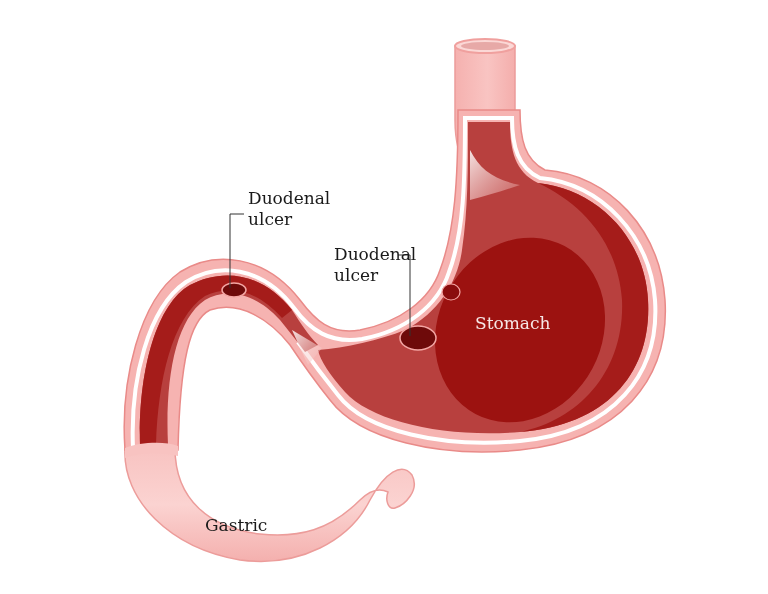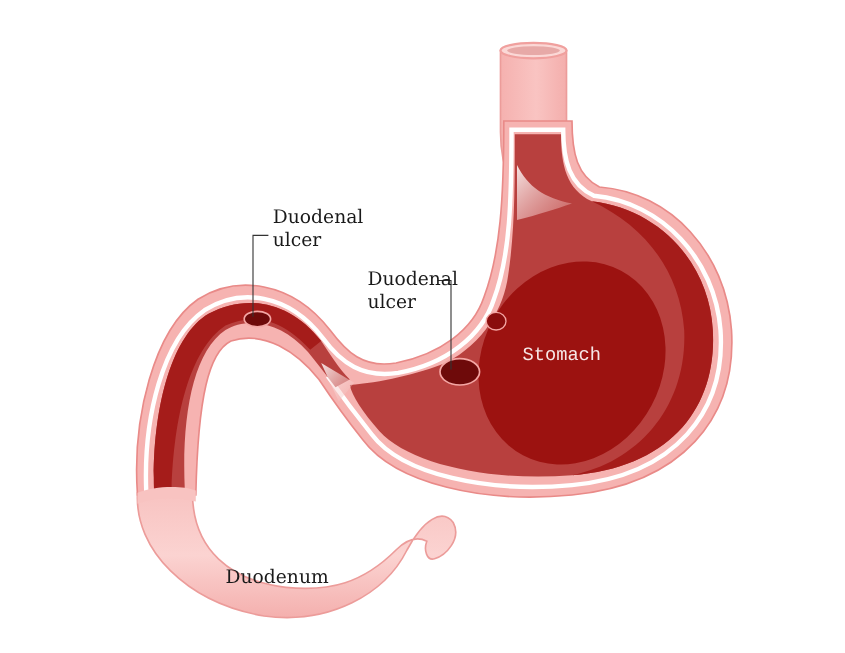--- a/index.html
+++ b/index.html
@@ -6,21 +6,21 @@
   body { width: 768px; height: 594px; overflow: hidden; position: relative; }
   .diagram { position: absolute; left: 0; top: 0; width: 768px; height: 594px; }
   .label {
     position: absolute;
     font-family: "DejaVu Serif", "Liberation Serif", serif;
     font-size: 17px;
     line-height: 21px;
     color: #1a1a1a;
     white-space: nowrap;
   }
-  .label.light { color: #f6e6e6; font-family: Liberation Mono, monospace; }
+  .label.light { color: #f6e6e6; }
 </style>
 </head>
 <body>
 
 <svg class="diagram" viewBox="0 0 768 594" xmlns="http://www.w3.org/2000/svg">
   <defs>
     <linearGradient id="duoGrad" x1="0" y1="0" x2="0" y2="1">
       <stop offset="0" stop-color="#f8c3c1"></stop>
       <stop offset="0.5" stop-color="#fbd3d1"></stop>
       <stop offset="1" stop-color="#f4b0ae"></stop>
@@ -112,13 +112,13 @@
   <div>ulcer</div>
 </div>
 
 <div class="label" style="left:334px; top:244px;">
   <div>Duodenal</div>
   <div>ulcer</div>
 </div>
 
 <div class="label light" style="left:475px; top:313px;">Stomach</div>
 
-<div class="label" style="left:205px; top:515px;">Duodenum</div>
+<div class="label" style="left:205px; top:515px;">Gastric</div>
 
 </body></html>

